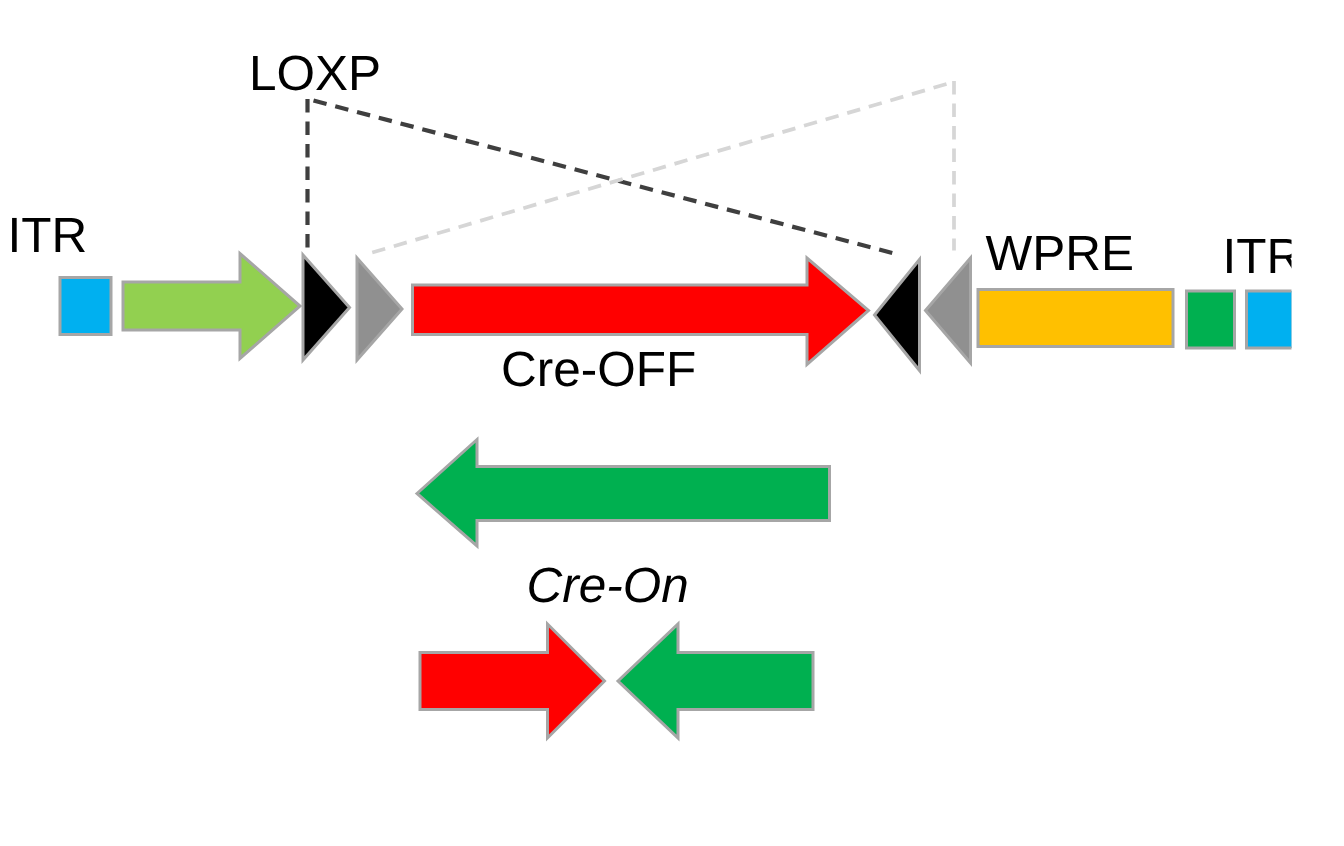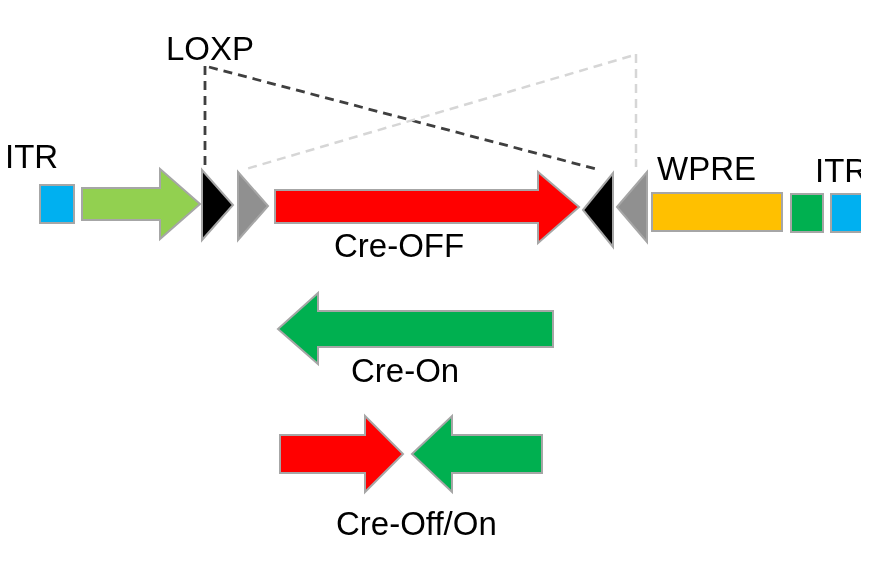--- a/index.html
+++ b/index.html
@@ -93,16 +93,15 @@
 
 
   <div class="lbl" style="left:5px; top:137px;">ITR</div>
 
   <div class="lbl" style="left:657px; top:149px;">WPRE</div>
 
   <div class="lbl" style="left:334px; top:226px;">Cre-OFF</div>
 
   <div class="lbl" style="left:815px; top:151px;">ITR</div>
 
-  <div class="lbl" style="left:351px; top:351px;">Cre-On</div>
+  <div class="lbl" style="left:351px; top:370px;font-style:italic;">Cre-On</div>
 
-  <div class="lbl" style="left:336px; top:504px;">Cre-Off/On</div>
 </div>
 
 </body></html>

